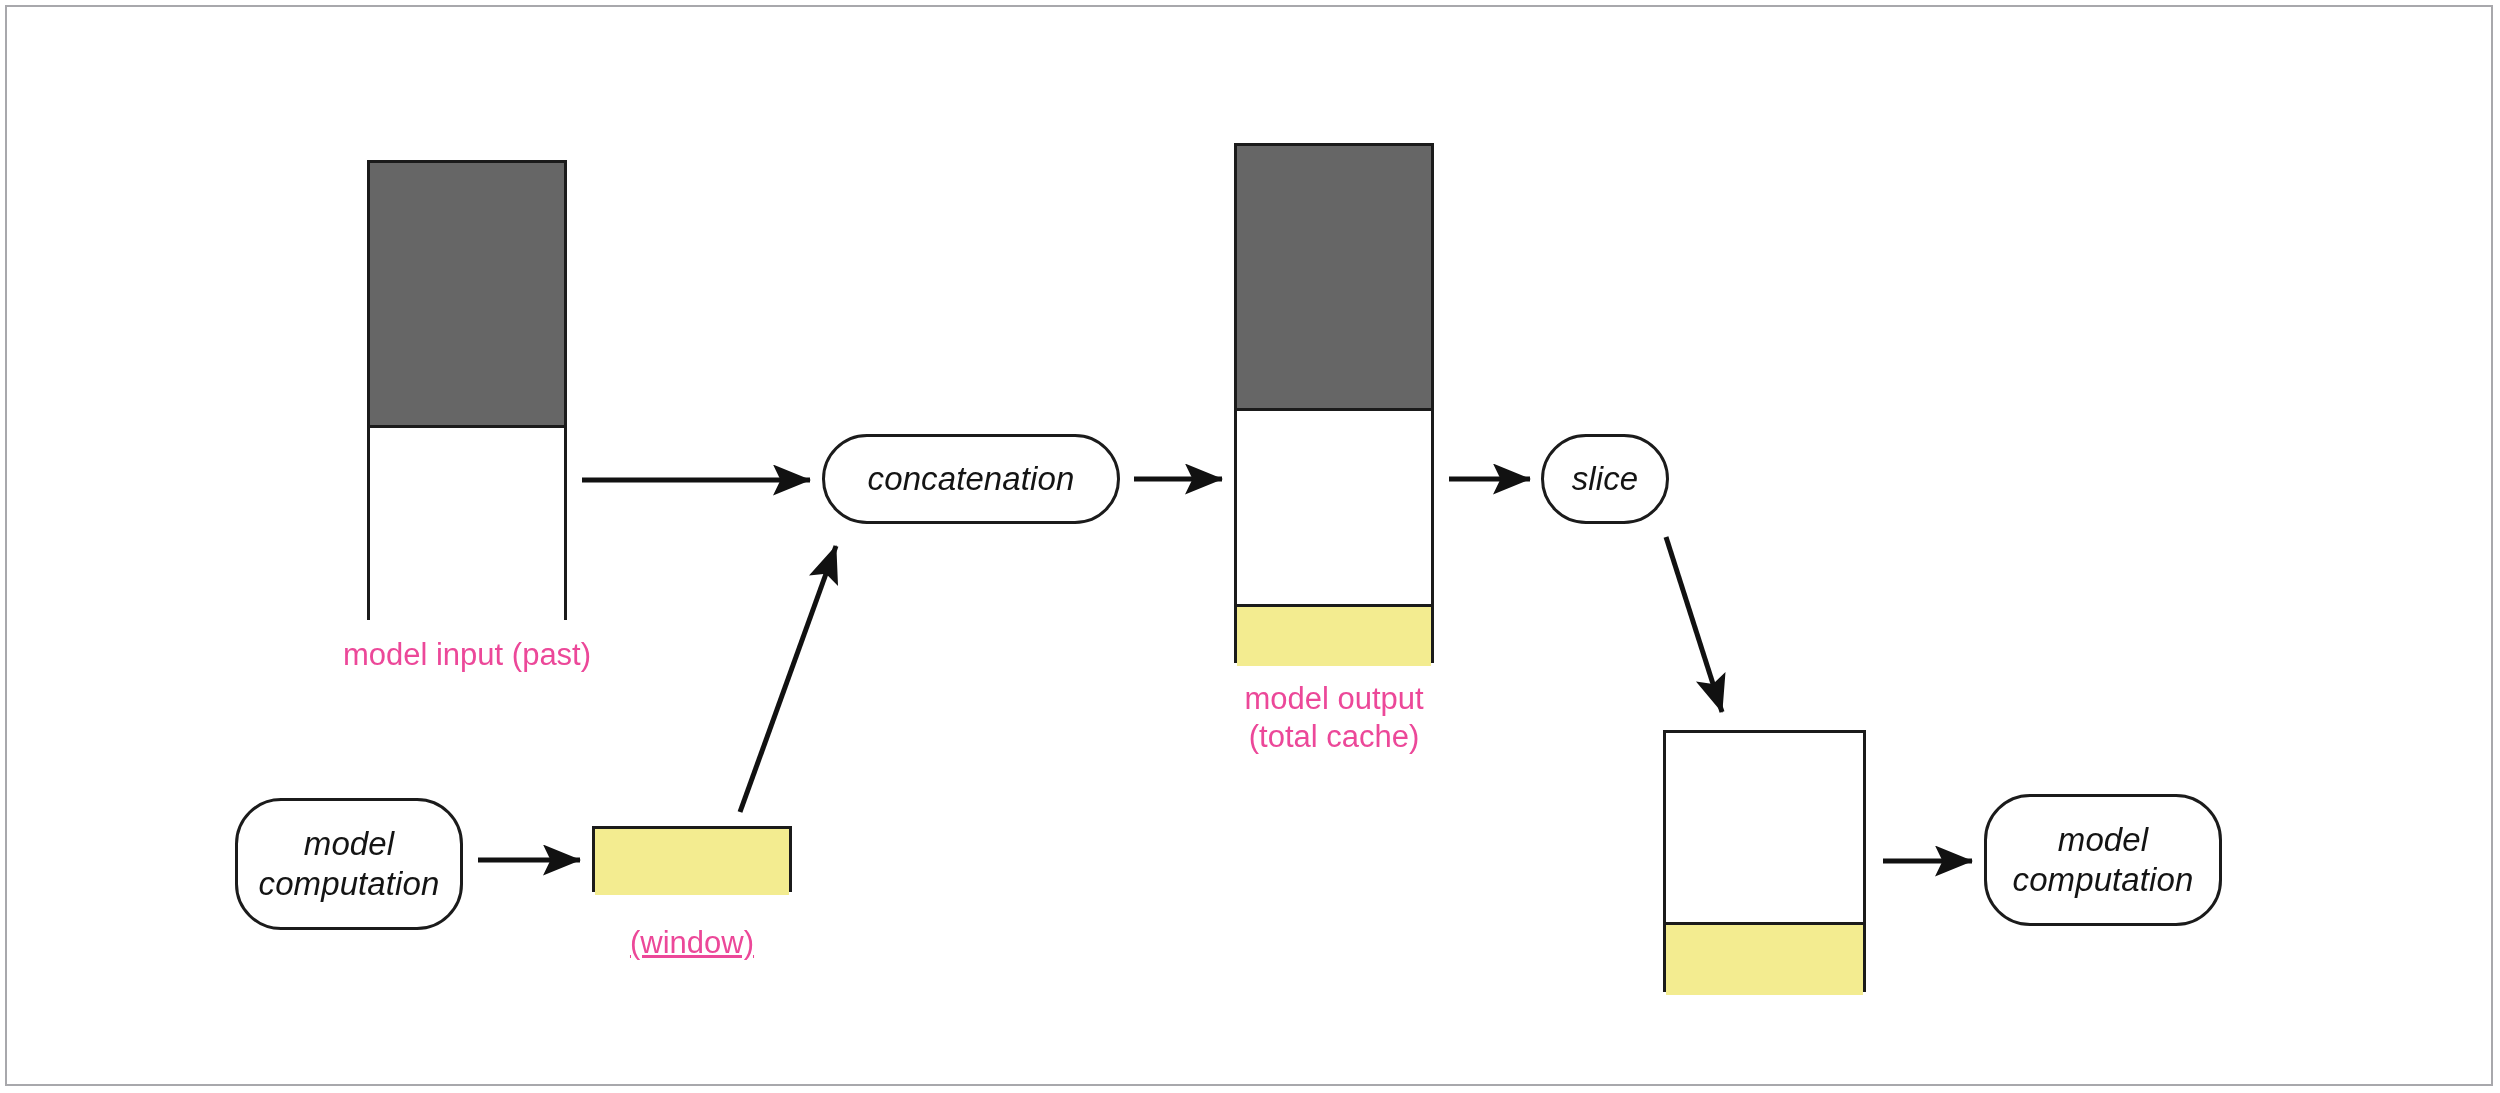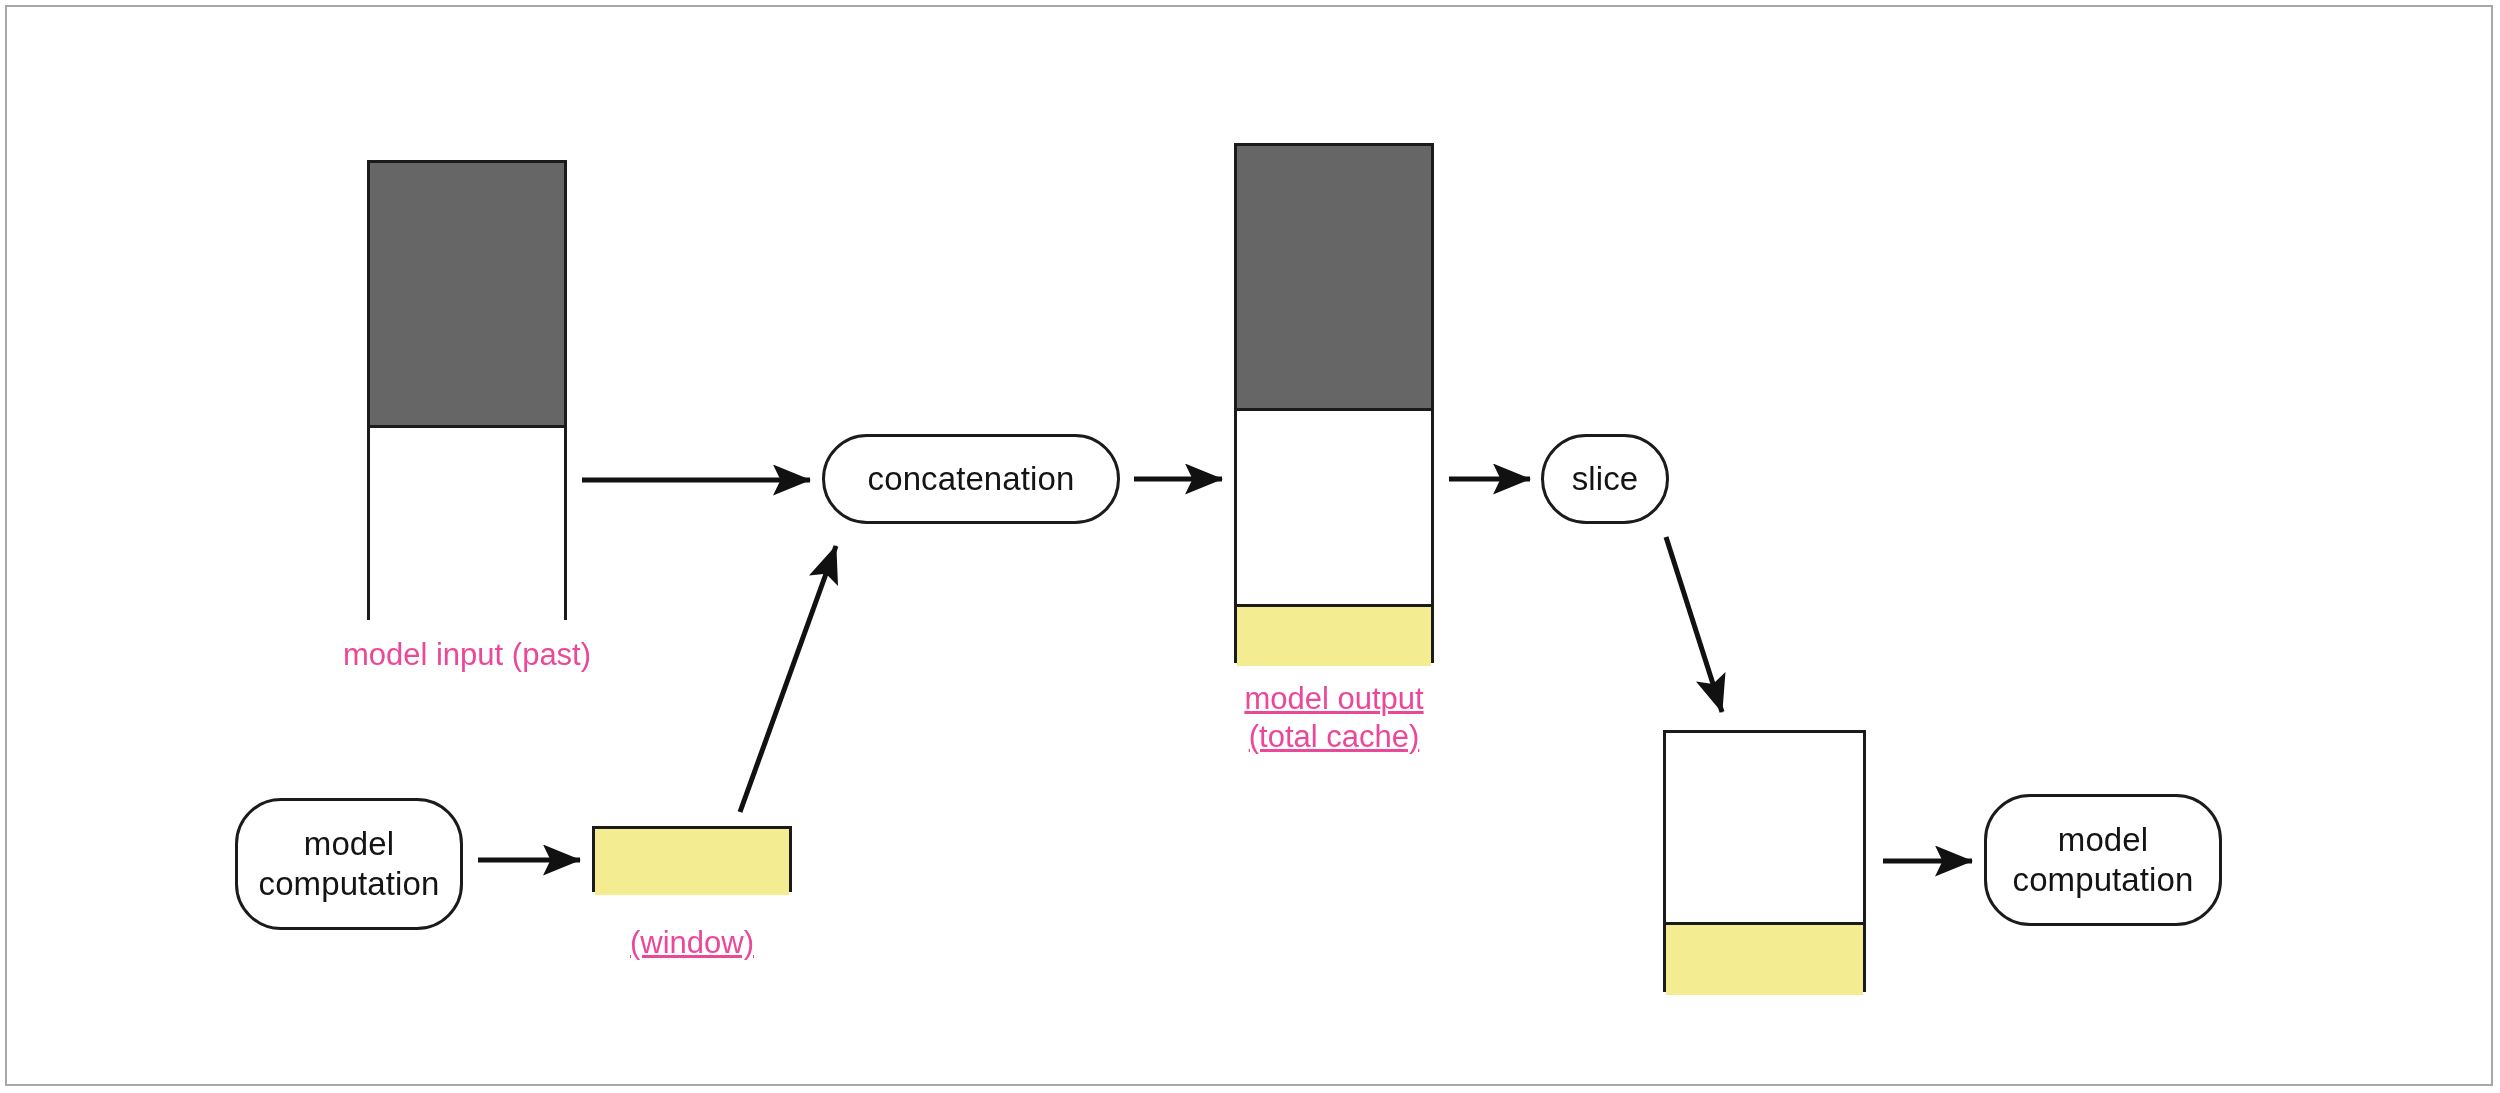--- a/index.html
+++ b/index.html
@@ -57,20 +57,21 @@
     border-radius: 44px;
     background: #ffffff;
     display: flex;
     align-items: center;
     justify-content: center;
     text-align: center;
     color: #141414;
     font-size: 33px;
     line-height: 1.22;
     letter-spacing: .1px;
+    font-style: italic;
   }
   .node span { display: block; }
 
   
   .caption {
     position: absolute;
     color: #ec4899;
     font-size: 31px;
     line-height: 1.22;
     text-align: center;
@@ -105,21 +106,21 @@
       <div class="bar" style="left: 367px; top: 160px; width: 200px; height: 460px;">
         <div class="seg" style="top: 0px; height: 265px; background: rgb(102, 102, 102); border-bottom: 3px solid rgb(27, 27, 27);"></div>
         <div class="seg" style="top: 265px; height: 195px; background: rgb(255, 255, 255);"></div>
       </div>
       <div class="caption" style="left: 147px; top: 636px; width: 640px;">model input (past)</div>
       <div class="bar" style="left: 1234px; top: 143px; width: 200px; height: 520px;">
         <div class="seg" style="top: 0px; height: 265px; background: rgb(102, 102, 102); border-bottom: 3px solid rgb(27, 27, 27);"></div>
         <div class="seg" style="top: 265px; height: 193px; background: rgb(255, 255, 255);"></div>
         <div class="seg" style="top: 458px; height: 62px; background: rgb(243, 236, 144); border-top: 3px solid rgb(27, 27, 27);"></div>
       </div>
-      <div class="caption" style="left: 1014px; top: 680px; width: 640px; text-decoration: underline;">model output
+      <div class="caption" style="left: 1014px; top: 680px; width: 640px;">model output
 (total cache)</div>
       <div class="bar" style="left: 592px; top: 826px; width: 200px; height: 66px;">
         <div class="seg" style="top: 0px; height: 66px; background: rgb(243, 236, 144);"></div>
       </div>
       <div class="caption" style="left: 372px; top: 924px; width: 640px; text-decoration: underline;">(window)</div>
       <div class="bar" style="left: 1663px; top: 730px; width: 203px; height: 262px;">
         <div class="seg" style="top: 0px; height: 189px; background: rgb(255, 255, 255);"></div>
         <div class="seg" style="top: 189px; height: 73px; background: rgb(243, 236, 144); border-top: 3px solid rgb(27, 27, 27);"></div>
       </div>
     </div>

